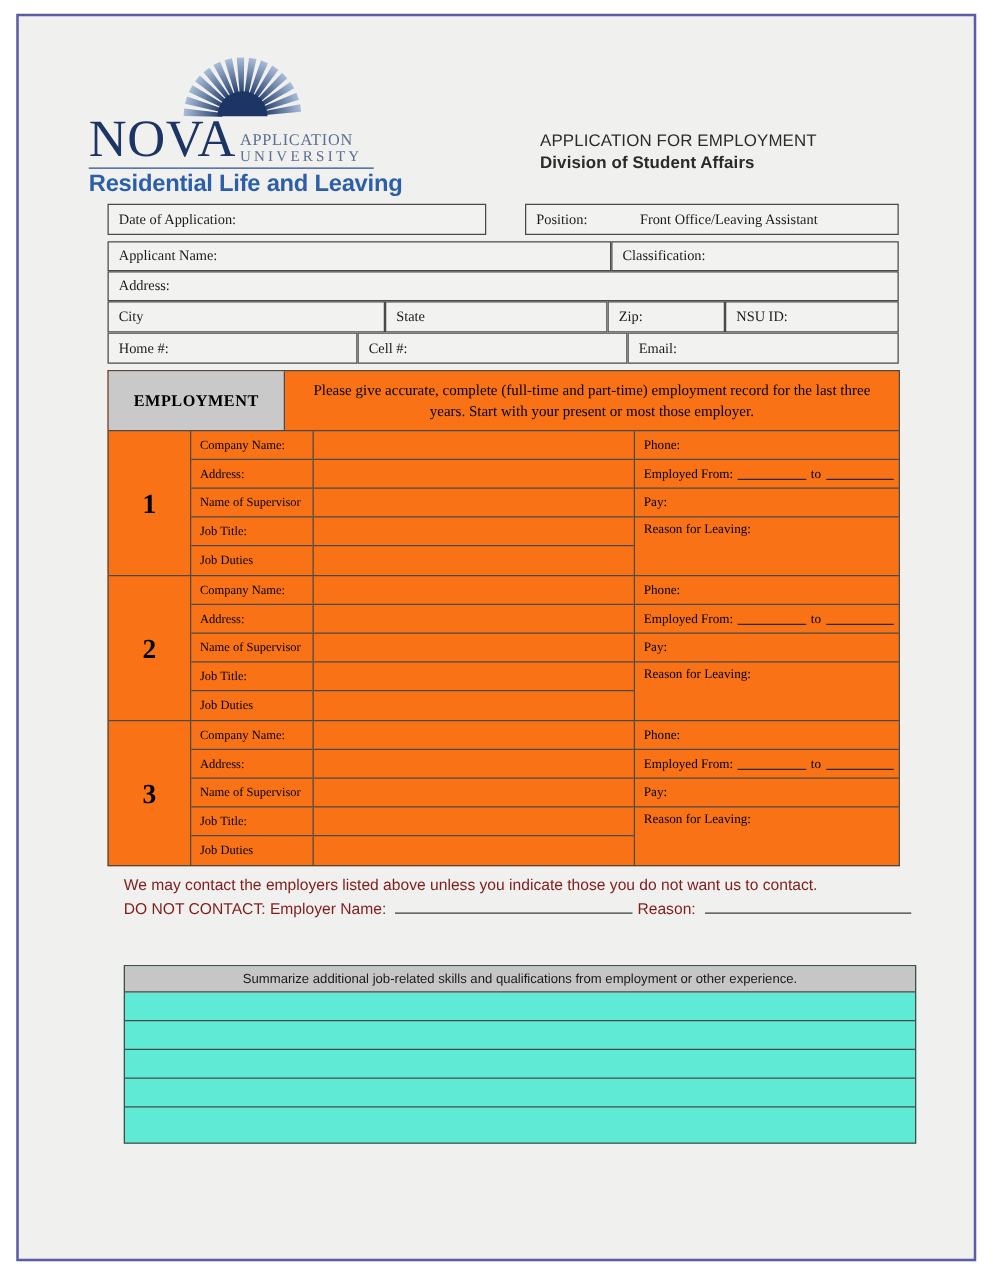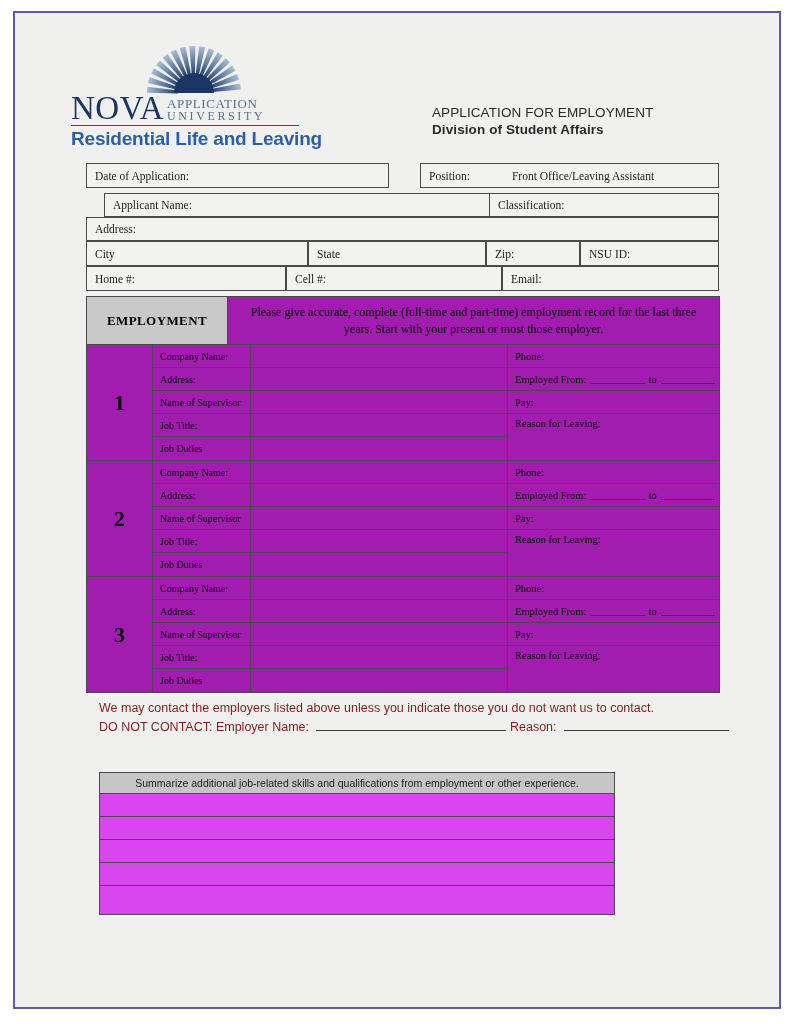--- a/index.html
+++ b/index.html
@@ -52,21 +52,21 @@
     height: 52px;
   }
   .wordmark {
     display: flex;
     align-items: flex-end;
     justify-content: flex-start;
     margin-top: -2px;
   }
   .wm-nova {
     font-family: "Liberation Serif", serif;
-    font-size: 33px;
+    font-size: 42px;
     line-height: 0.95;
     color: #1c3564;
     letter-spacing: 0.5px;
     font-weight: 400;
   }
   .wm-stack {
     display: flex;
     flex-direction: column;
     margin-left: 3px;
     padding-bottom: 2px;
@@ -131,21 +131,21 @@
   }
 
   
   .emp-wrap {
     position: absolute;
     left: 84px;
     top: 293px;
     width: 634px;
     border: 1.6px solid #4a4a4a;
     box-sizing: border-box;
-    background: #a21caf;
+    background: #f97316;
   }
   .emp-head {
     display: flex;
     height: 48px;
     border-bottom: 1.6px solid #4a4a4a;
     box-sizing: border-box;
   }
   .emp-head-left {
     width: 141px;
     background: #c9c9c9;
@@ -262,24 +262,24 @@
     height: 11px;
   }
   .uline.w1 { width: 190px; margin-left: 4px; }
   .uline.w2 { width: 165px; margin-left: 4px; }
 
   
   .skills-wrap {
     position: absolute;
     left: 84px;
     top: 769px;
-    width: 516px;
+    width: 634px;
     border: 1.6px solid #4a4a4a;
     box-sizing: border-box;
-    background: #d946ef;
+    background: #5eead4;
   }
   .skills-head {
     background: #c6c6c6;
     border-bottom: 1.6px solid #4a4a4a;
     height: 21px;
     display: flex;
     align-items: center;
     justify-content: center;
     font-family: "Liberation Sans", sans-serif;
     font-size: 10.5px;
@@ -378,21 +378,21 @@
 
   <div class="fbox" style="left:71px; top:150px; width:303px; height:25px;">
     <span class="lbl">Date of Application:</span>
   </div>
 
   <div class="fbox" style="left:405px; top:150px; width:299px; height:25px;">
     <span class="lbl">Position:</span>
     <span class="val">Front Office/Leaving Assistant</span>
   </div>
 
-  <div class="fbox" style="left:89px; top:180px; width:403px; height:24px;">
+  <div class="fbox" style="left:71px; top:180px; width:403px; height:24px;">
     <span class="lbl">Applicant Name:</span>
   </div>
 
   <div class="fbox" style="left:474px; top:180px; width:230px; height:24px;">
     <span class="lbl">Classification:</span>
   </div>
 
   <div class="fbox" style="left:71px; top:204px; width:633px; height:24px;">
     <span class="lbl">Address:</span>
   </div>

